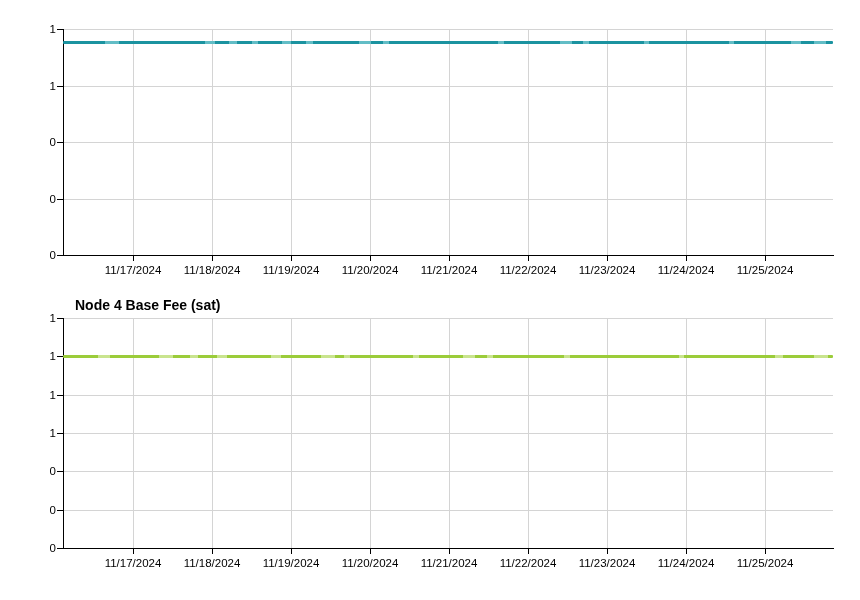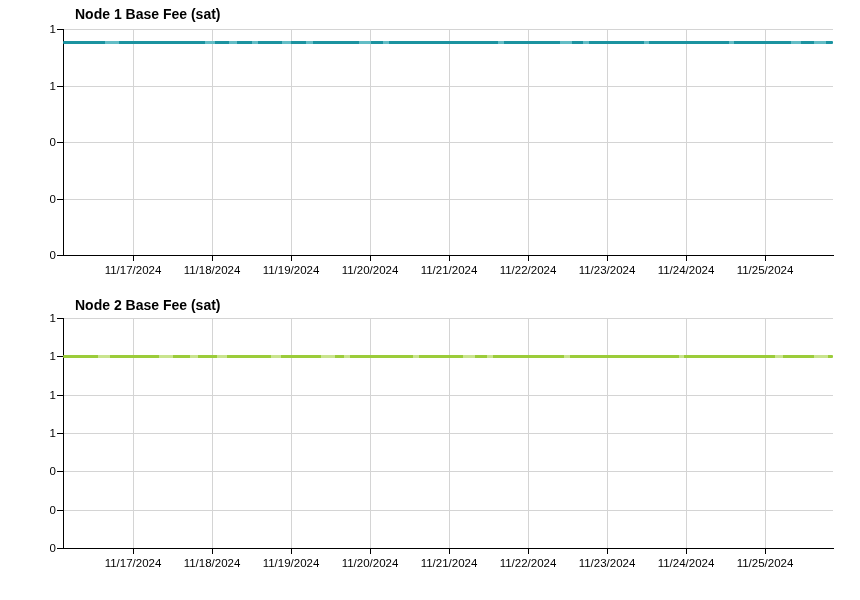--- a/index.html
+++ b/index.html
@@ -17,21 +17,20 @@
   .xlab{position:absolute;width:80px;text-align:center;font-size:11.5px;line-height:14px;white-space:nowrap;}
   .ylab{position:absolute;width:26px;height:14px;text-align:right;font-size:11.5px;line-height:14px;}
   .sline{position:absolute;height:3px;border-radius:1px;}
   .smark{position:absolute;height:3px;}
 </style>
 </head>
 <body>
 
 <div id="canvas">
   <section class="chart" id="chart-0">
-    <h2 class="title">Node 1 Base Fee (sat)</h2>
   <div class="vgrid" style="left: 133px; top: 29px; height: 226px;"></div>
       <div class="tickx" style="left: 133px; top: 255px;"></div>
       <div class="xlab" style="left: 93px; top: 263px;">11/17/2024</div>
       <div class="vgrid" style="left: 212px; top: 29px; height: 226px;"></div>
       <div class="tickx" style="left: 212px; top: 255px;"></div>
       <div class="xlab" style="left: 172px; top: 263px;">11/18/2024</div>
       <div class="vgrid" style="left: 291px; top: 29px; height: 226px;"></div>
       <div class="tickx" style="left: 291px; top: 255px;"></div>
       <div class="xlab" style="left: 251px; top: 263px;">11/19/2024</div>
       <div class="vgrid" style="left: 370px; top: 29px; height: 226px;"></div>
@@ -79,21 +78,21 @@
       <div class="smark" style="left: 382.55px; top: 41.4925px; width: 6px; background: rgb(98, 189, 198);"></div>
       <div class="smark" style="left: 498.05px; top: 41.4925px; width: 6px; background: rgb(98, 189, 198);"></div>
       <div class="smark" style="left: 559.65px; top: 41.4925px; width: 12px; background: rgb(98, 189, 198);"></div>
       <div class="smark" style="left: 582.75px; top: 41.4925px; width: 6px; background: rgb(98, 189, 198);"></div>
       <div class="smark" style="left: 644.35px; top: 41.4925px; width: 5px; background: rgb(98, 189, 198);"></div>
       <div class="smark" style="left: 729.05px; top: 41.4925px; width: 5px; background: rgb(98, 189, 198);"></div>
       <div class="smark" style="left: 790.65px; top: 41.4925px; width: 10px; background: rgb(98, 189, 198);"></div>
       <div class="smark" style="left: 813.75px; top: 41.4925px; width: 12px; background: rgb(98, 189, 198);"></div>
     </section>
   <section class="chart" id="chart-1">
-    <h2 class="title">Node 2 Base Fee (sat)</h2>
+    <h2 class="title">Node 4 Base Fee (sat)</h2>
   <div class="vgrid" style="left: 133px; top: 318px; height: 230px;"></div>
       <div class="tickx" style="left: 133px; top: 548px;"></div>
       <div class="xlab" style="left: 93px; top: 556px;">11/17/2024</div>
       <div class="vgrid" style="left: 212px; top: 318px; height: 230px;"></div>
       <div class="tickx" style="left: 212px; top: 548px;"></div>
       <div class="xlab" style="left: 172px; top: 556px;">11/18/2024</div>
       <div class="vgrid" style="left: 291px; top: 318px; height: 230px;"></div>
       <div class="tickx" style="left: 291px; top: 548px;"></div>
       <div class="xlab" style="left: 251px; top: 556px;">11/19/2024</div>
       <div class="vgrid" style="left: 370px; top: 318px; height: 230px;"></div>

